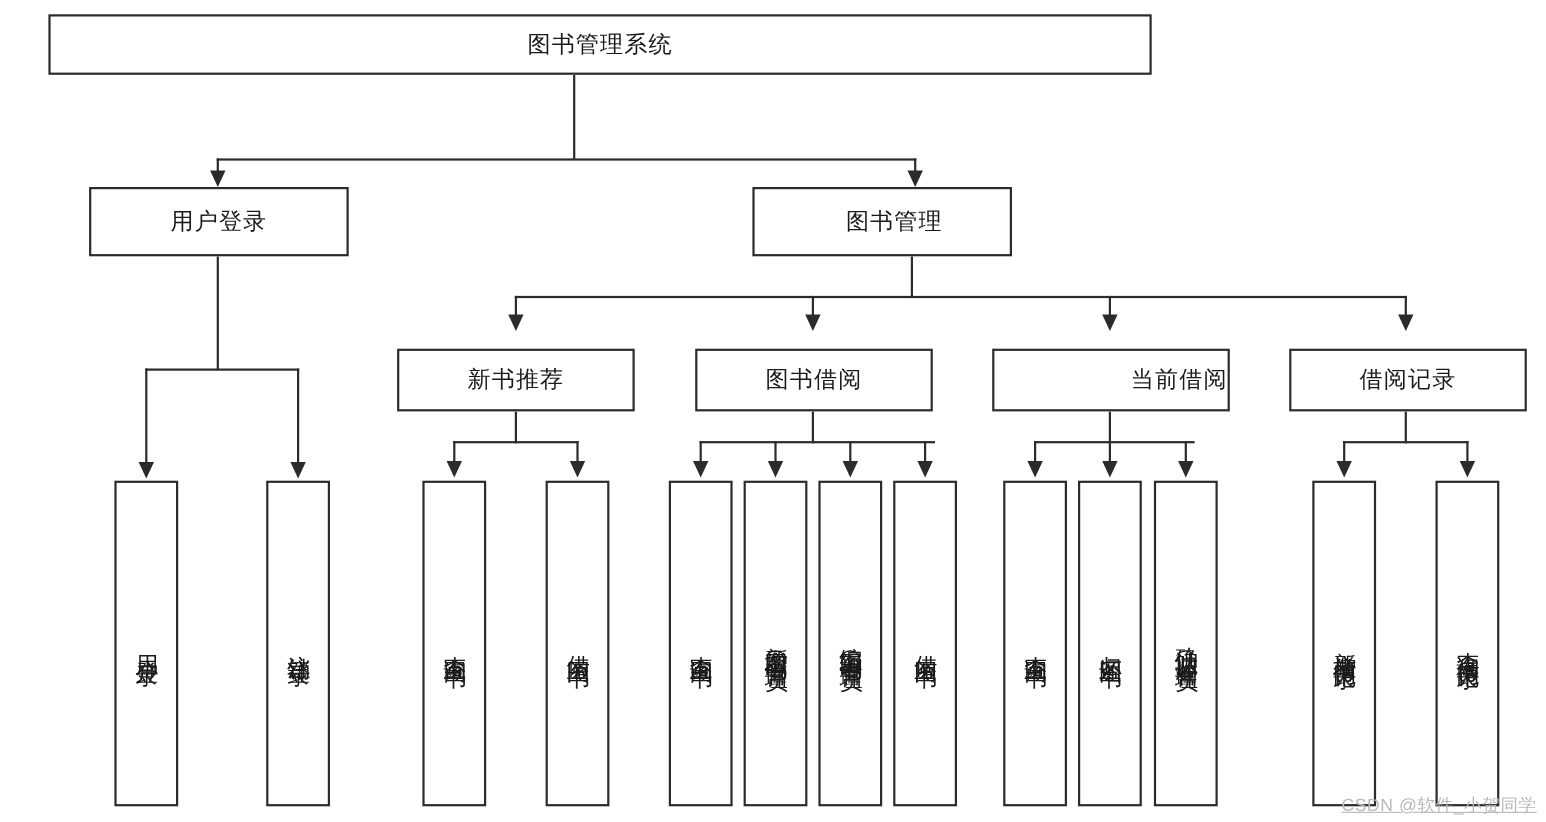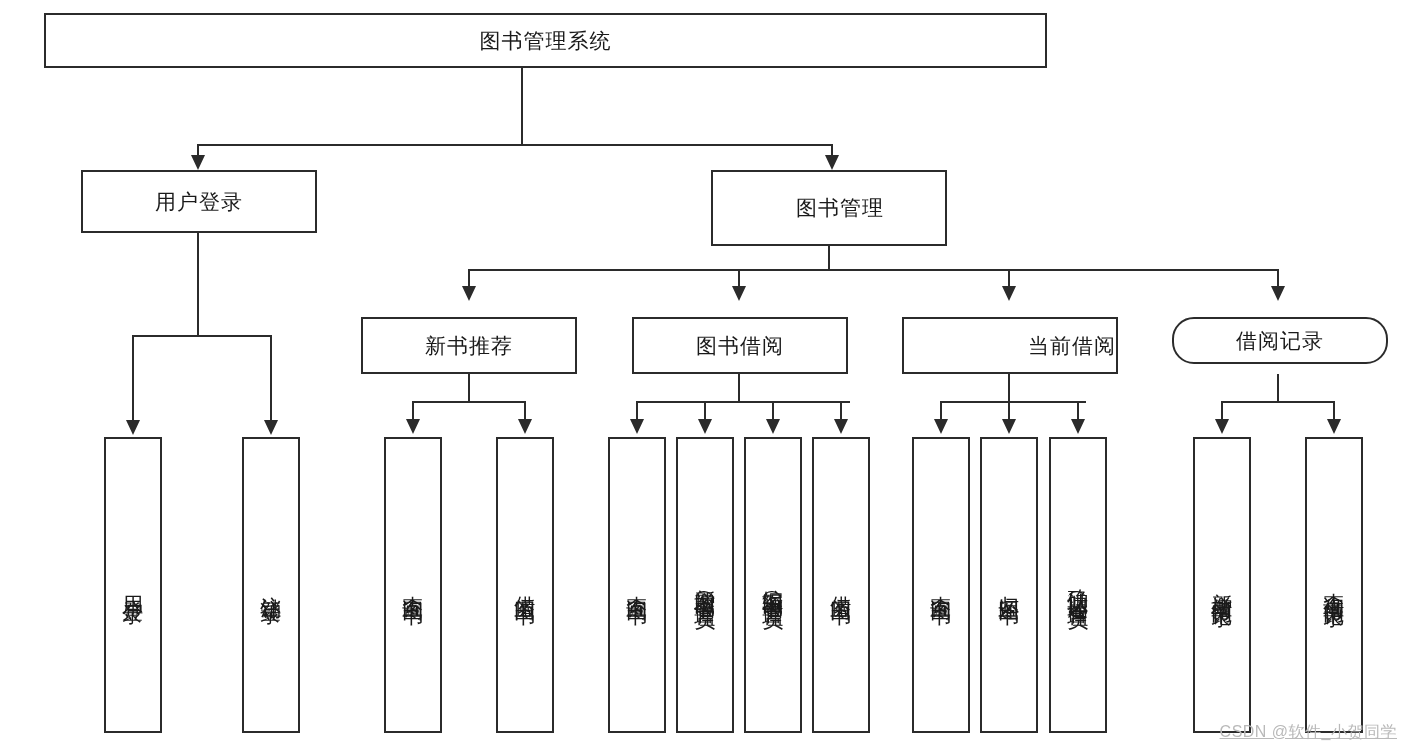--- a/index.html
+++ b/index.html
@@ -95,21 +95,21 @@
   <div class="ln horz" style="left:197px;top:144px;width:636px;height:2.2px;"></div>
 
   <div class="ln vert" style="left:197px;top:144px;width:2.2px;height:14px;"></div>
   <div class="arrow" style="left:191px;top:155px;"></div>
   <div class="ln vert" style="left:831px;top:144px;width:2.2px;height:14px;"></div>
   <div class="arrow" style="left:825px;top:155px;"></div>
 
   <div class="node h" style="left:81px;top:170px;width:236px;height:63px;">
     <span>用户登录</span>
   </div>
-  <div class="node h" style="left:711px;top:170px;width:236px;height:76px;padding-left:22px;">
+  <div class="node h" style="left:684px;top:170px;width:236px;height:63px;padding-left:22px;">
     <span>图书管理</span>
   </div>
 
   <div class="ln vert" style="left:197px;top:233px;width:2.2px;height:103px;"></div>
   <div class="ln horz" style="left:132px;top:335px;width:140px;height:2.2px;"></div>
   <div class="ln vert" style="left:132px;top:335px;width:2.2px;height:87px;"></div>
   <div class="arrow" style="left:126px;top:420px;"></div>
   <div class="ln vert" style="left:270px;top:335px;width:2.2px;height:87px;"></div>
   <div class="arrow" style="left:264px;top:420px;"></div>
 
@@ -127,21 +127,21 @@
 
   <div class="node h" style="left:632px;top:317px;width:216px;height:57px;">
     <span>图书借阅</span>
   </div>
   <div class="node h" style="left:361px;top:317px;width:216px;height:57px;">
     <span>新书推荐</span>
   </div>
   <div class="node h" style="left:902px;top:317px;width:216px;height:57px;justify-content:flex-end;">
     <span>当前借阅</span>
   </div>
-  <div class="node h" style="left:1172px;top:317px;width:216px;height:47px;border-radius:22px;">
+  <div class="node h" style="left:1172px;top:317px;width:216px;height:57px;">
     <span>借阅记录</span>
   </div>
 
   <div class="ln vert" style="left:468px;top:374px;width:2.2px;height:29px;"></div>
   <div class="ln horz" style="left:412px;top:401px;width:114px;height:2.2px;"></div>
   <div class="ln vert" style="left:412px;top:401px;width:2.2px;height:20px;"></div>
   <div class="arrow" style="left:406px;top:419px;"></div>
   <div class="ln vert" style="left:524px;top:401px;width:2.2px;height:20px;"></div>
   <div class="arrow" style="left:518px;top:419px;"></div>
 

